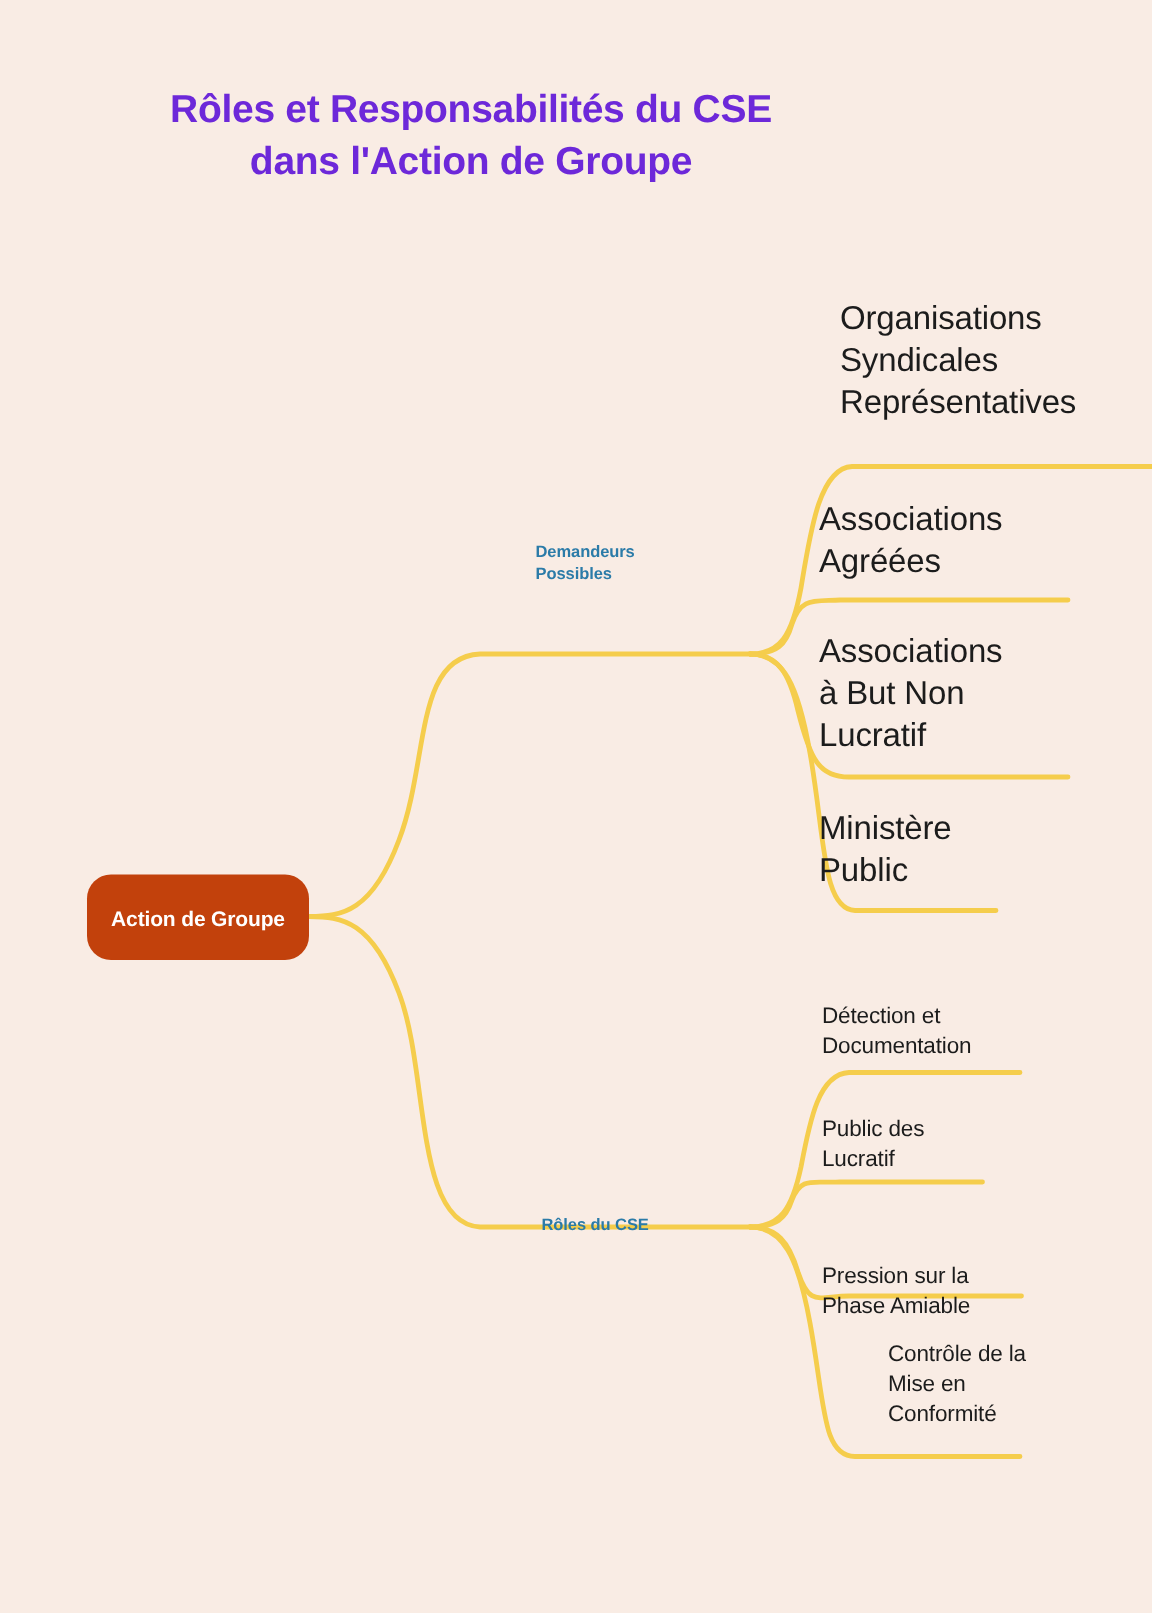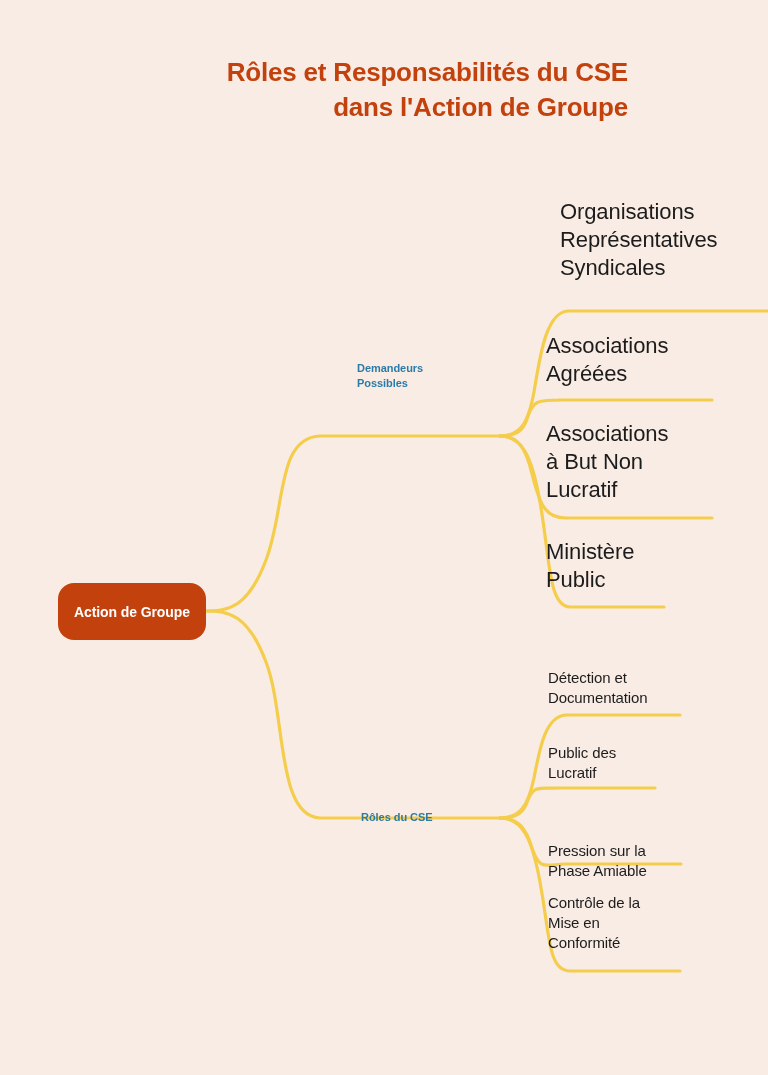--- a/index.html
+++ b/index.html
@@ -27,22 +27,22 @@
     height: 1075px;
     pointer-events: none;
   }
 
   
   .title {
     position: absolute;
     left: 0;
     top: 55px;
     width: 628px;
-    text-align: right;
-    color: #c2410c;
+    text-align: center;
+    color: #6d28d9;
     font-size: 26px;
     font-weight: bold;
     line-height: 1.33;
     letter-spacing: -0.2px;
   }
   .title .line {
     display: block;
   }
 
   
@@ -99,21 +99,21 @@
     line-height: 1.33;
     left: 548px;
   }
   #leaf-0 { top: 198px; margin-left: 14px; }
   #leaf-1 { top: 332px; }
   #leaf-2 { top: 420px; }
   #leaf-3 { top: 538px; }
   #leaf-4 { top: 668px; }
   #leaf-5 { top: 743px; }
   #leaf-6 { top: 817px; margin-top: 24px; }
-  #leaf-7 { top: 893px; }
+  #leaf-7 { top: 893px; padding-left: 44px; }
 </style>
 </head>
 <body>
 
 <div id="canvas">
 
   <svg id="wires" viewBox="0 0 768 1075" width="768" height="1075" aria-hidden="true">
     <g fill="none" stroke="#f5cd4c" stroke-width="3.2" stroke-linecap="round" stroke-linejoin="round">
 
       <path d="M206,611 C228,611 248,608 266,560 C286,508 276,438 320,436 L500,436"></path>
@@ -144,22 +144,22 @@
   <div class="branch-label" id="branch-label-0">
     <span class="line">Demandeurs</span>
     <span class="line">Possibles</span>
   </div>
   <div class="branch-label" id="branch-label-1">
     <span class="line">Rôles du CSE</span>
   </div>
 
   <div class="leaf big" id="leaf-0">
     <span class="line">Organisations</span>
+    <span class="line">Syndicales</span>
     <span class="line">Représentatives</span>
-    <span class="line">Syndicales</span>
   </div>
   <div class="leaf big" id="leaf-1">
     <span class="line">Associations</span>
     <span class="line">Agréées</span>
   </div>
   <div class="leaf big" id="leaf-2">
     <span class="line">Associations</span>
     <span class="line">à But Non</span>
     <span class="line">Lucratif</span>
   </div>

